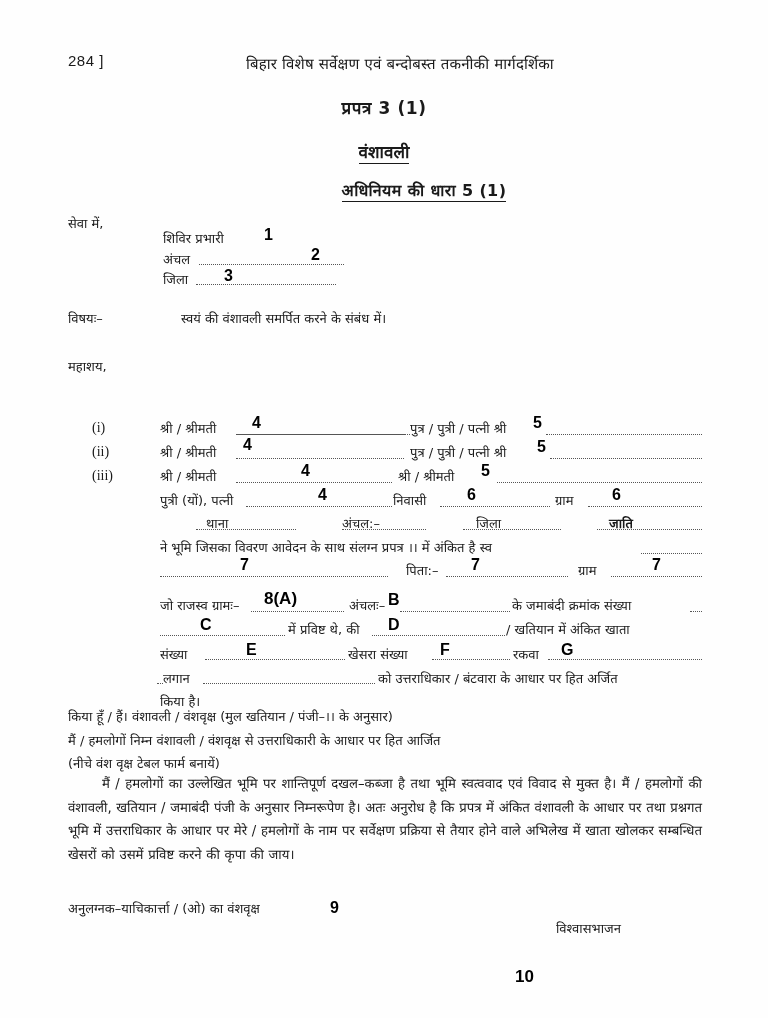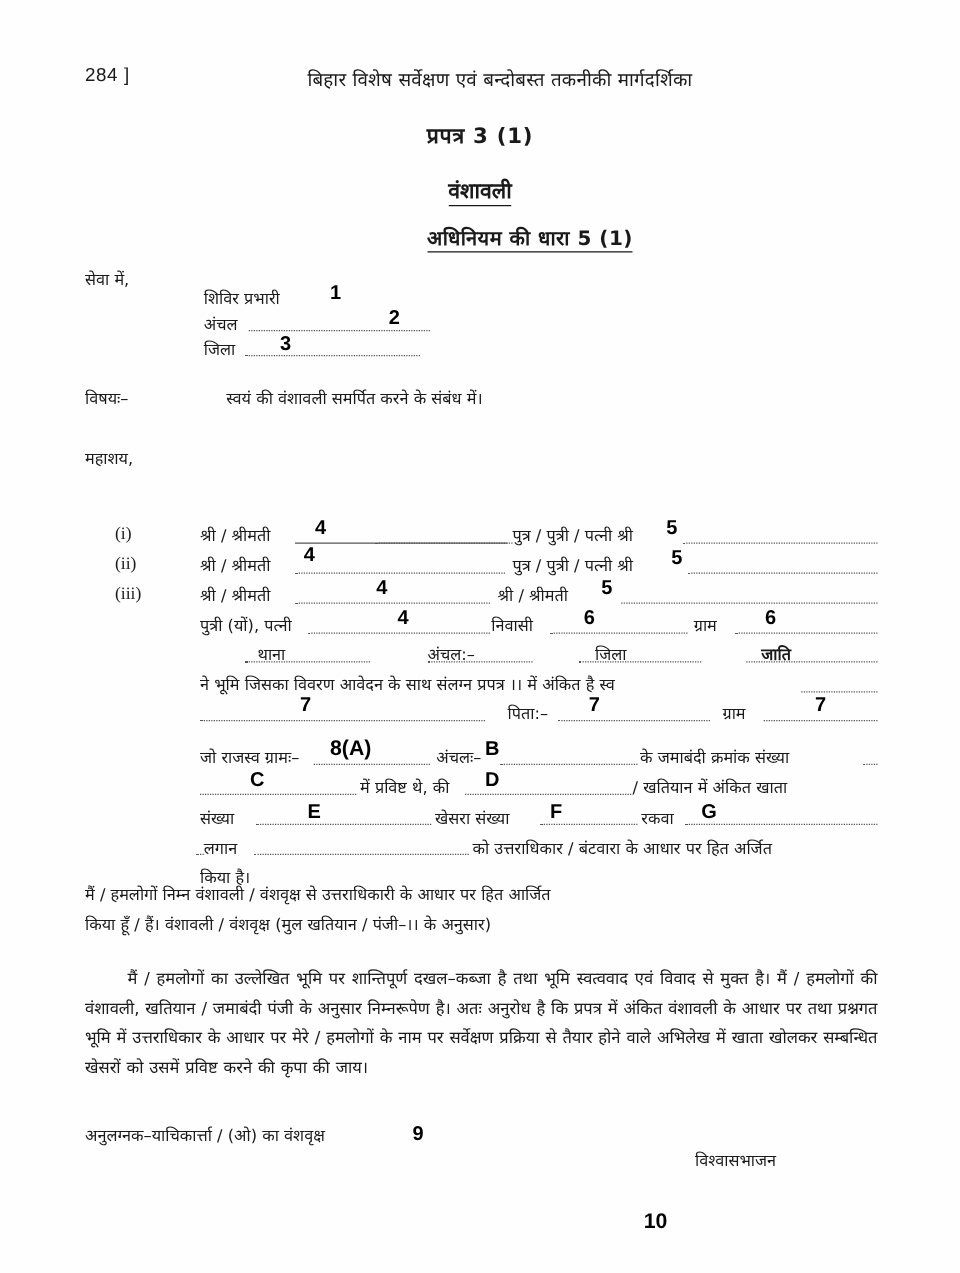--- a/index.html
+++ b/index.html
@@ -276,22 +276,23 @@
   <div class="mk" style="left:561px; top:641px;">G</div>
 
   <div class="abs ln l-11" style="left:163px;">लगान</div>
   <div class="dots" style="left:157px; top:683px; width:6px;"></div>
   <div class="dots" style="left:203px; top:683px; width:172px;"></div>
   <div class="mid l-11" style="left:378px;">को उत्तराधिकार / बंटवारा के आधार पर हित अर्जित</div>
 
   <div class="abs ln l-12">किया है।</div>
 
   <div class="para-block">
+    <div>किया हूँ / हैं। वंशावली / वंशवृक्ष (मुल खतियान / पंजी–।। के अनुसार)</div>
     <div>मैं / हमलोगों निम्न वंशावली / वंशवृक्ष से उत्तराधिकारी के आधार पर हित आर्जित</div>
-    <div>किया हूँ / हैं। वंशावली / वंशवृक्ष (मुल खतियान / पंजी–।। के अनुसार)</div>
+    <div>(नीचे वंश वृक्ष टेबल फार्म बनायें)</div>
   </div>
 
   <div class="para-just"><span class="indent"></span><span>मैं / हमलोगों का उल्लेखित भूमि पर शान्तिपूर्ण दखल–कब्जा है तथा भूमि स्वत्ववाद एवं विवाद से मुक्त है। मैं / हमलोगों की वंशावली, खतियान / जमाबंदी पंजी के अनुसार निम्नरूपेण है। अतः अनुरोध है कि प्रपत्र में अंकित वंशावली के आधार पर तथा प्रश्नगत भूमि में उत्तराधिकार के आधार पर मेरे / हमलोगों के नाम पर सर्वेक्षण प्रक्रिया से तैयार होने वाले अभिलेख में खाता खोलकर सम्बन्धित खेसरों को उसमें प्रविष्ट करने की कृपा की जाय।</span></div>
 
   <div class="abs anulagnak">अनुलग्नक–याचिकार्त्ता / (ओ) का वंशवृक्ष</div>
   <div class="mk" style="left:330px; top:899px;">9</div>
 
   <div class="abs vishwas">विश्वासभाजन</div>
 
   <div class="mk" style="left:515px; top:967px; font-size:17px;">10</div>

